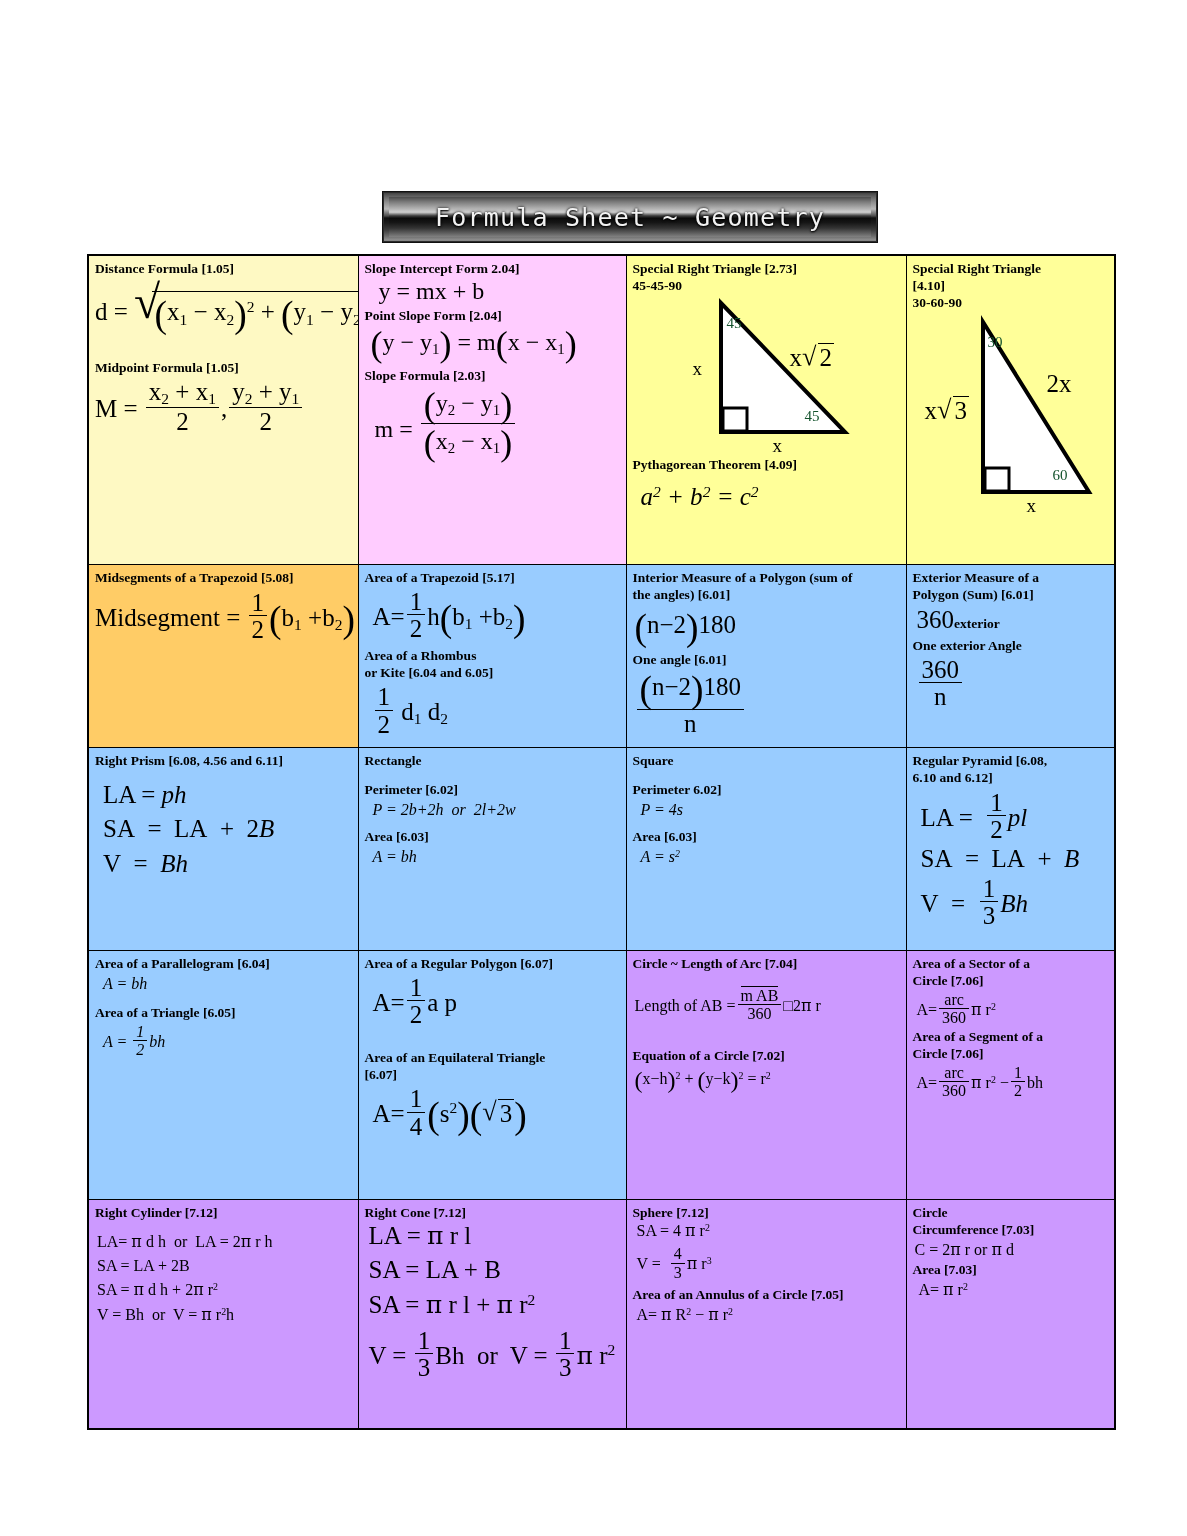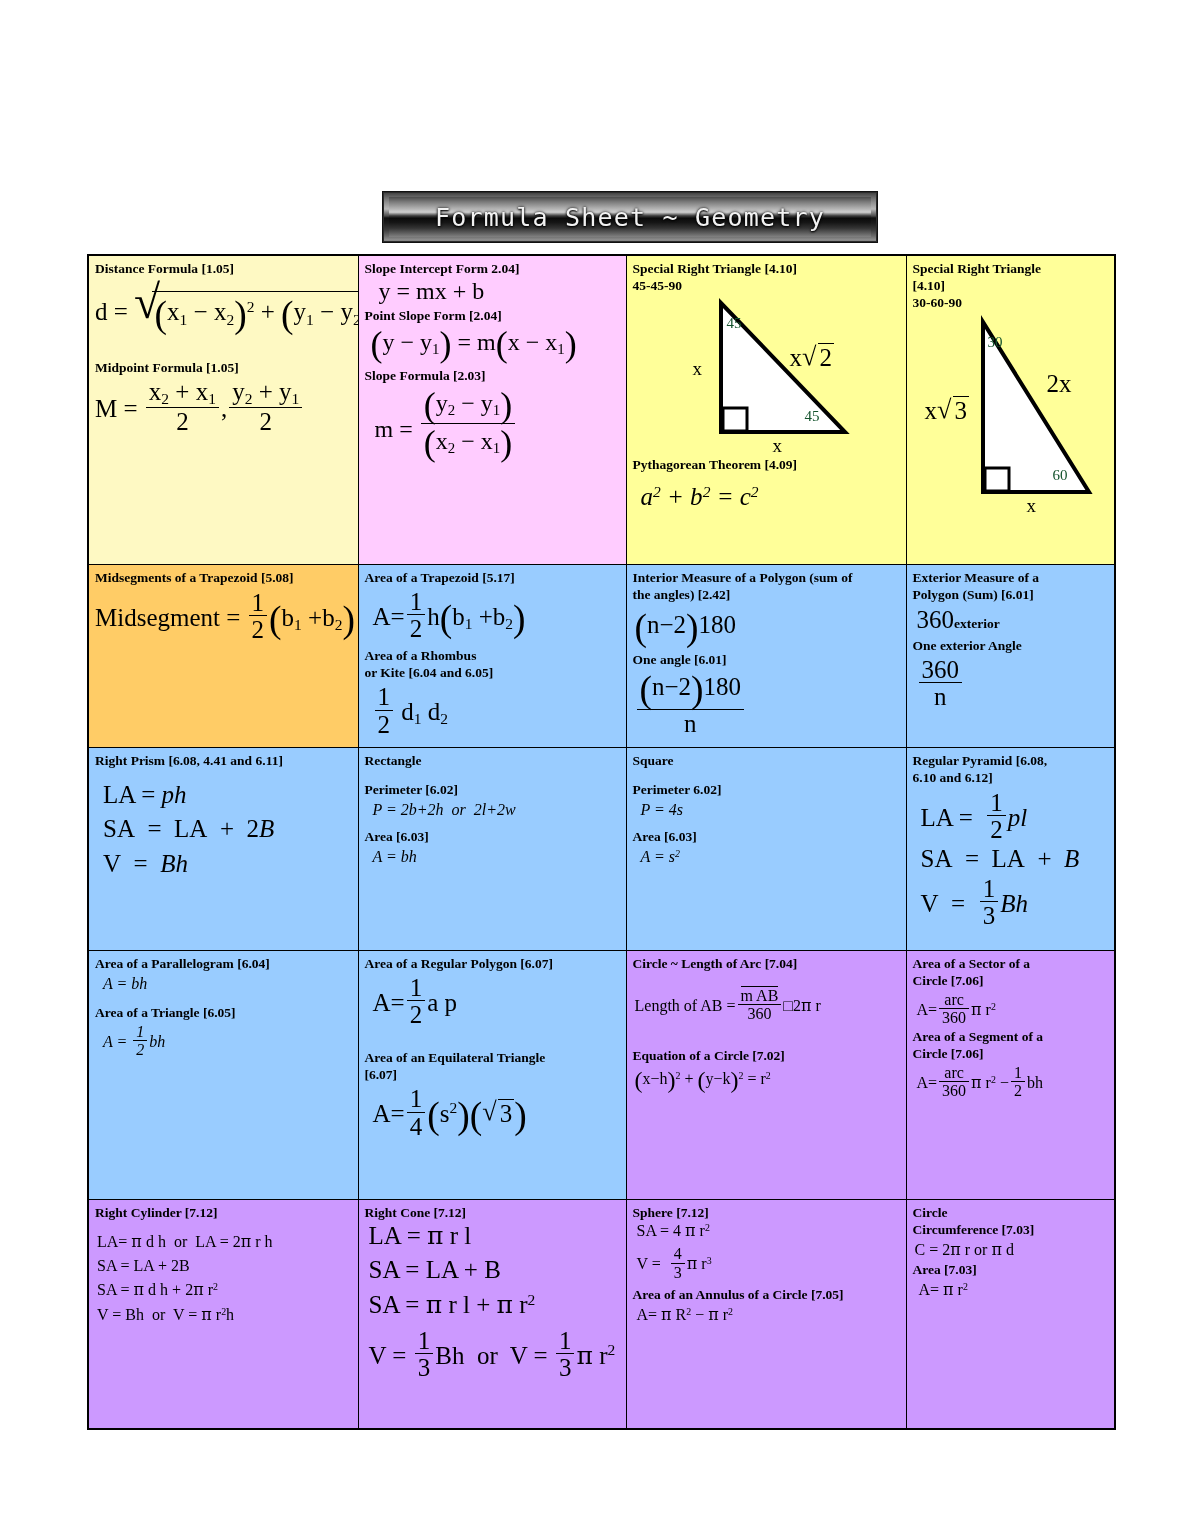--- a/index.html
+++ b/index.html
@@ -147,21 +147,21 @@
         <div class="fx s24" style="margin:1px 0 2px 6px;">
           <span class="pl">(</span>y − y<span class="sub">1</span><span class="pl">)</span> = m<span class="pl">(</span>x − x<span class="sub">1</span><span class="pl">)</span>
         </div>
         <div class="lbl">Slope Formula  [2.03]</div>
         <div class="fx s24" style="margin-left:10px;">
           m&nbsp;=&nbsp;<span class="frac"><span class="num"><span class="pl">(</span>y<span class="sub">2</span> − y<span class="sub">1</span><span class="pl">)</span></span><span class="den"><span class="pl">(</span>x<span class="sub">2</span> − x<span class="sub">1</span><span class="pl">)</span></span></span>
         </div>
       </td>
 
       <td class="yellow">
-        <div class="lbl">Special Right Triangle [4.10]</div>
+        <div class="lbl">Special Right Triangle [2.73]</div>
         <div class="lbl">45-45-90</div>
 
         <div class="tri4590">
           <svg width="190" height="160" viewBox="0 0 190 160">
             <polygon points="36,8 36,137 160,137" fill="#ffffff" stroke="#000000" stroke-width="4" stroke-linejoin="miter"></polygon>
             <rect x="38" y="113" width="24" height="23" fill="#ffffff" stroke="#000000" stroke-width="3"></rect>
           </svg>
           <span class="ang" style="left:42px;top:20px;">45</span>
           <span class="ang" style="left:120px;top:113px;">45</span>
           <span class="side" style="left:8px;top:63px;">x</span>
@@ -208,21 +208,21 @@
         </div>
         <div class="lbl" style="margin-top:6px;">Area of a Rhombus</div>
         <div class="lbl">or Kite [6.04 and 6.05]</div>
         <div class="fx" style="margin-left:8px;">
           <span class="frac"><span class="num">1</span><span class="den">2</span></span>&nbsp;d<span class="sub">1</span> d<span class="sub">2</span>
         </div>
       </td>
 
       <td class="blue">
         <div class="lbl">Interior Measure of a Polygon (sum of</div>
-        <div class="lbl">the angles)  [2.42]</div>
+        <div class="lbl">the angles)  [6.01]</div>
         <div class="fx" style="margin-left:2px;">
           <span class="pl">(</span>n−2<span class="pl">)</span>180
         </div>
         <div class="lbl">One angle  [6.01]</div>
         <div class="fx" style="margin-left:2px;">
           <span class="frac"><span class="num"><span class="pl">(</span>n−2<span class="pl">)</span>180</span><span class="den">n</span></span>
         </div>
       </td>
 
       <td class="blue">
@@ -234,21 +234,21 @@
         <div class="lbl">One exterior Angle</div>
         <div class="fx" style="margin-left:4px;">
           <span class="frac"><span class="num">360</span><span class="den">n</span></span>
         </div>
       </td>
     </tr>
 
     <tr>
 
       <td class="blue" style="height:192px;">
-        <div class="lbl">Right Prism [6.08, 4.41 and 6.11]</div>
+        <div class="lbl">Right Prism [6.08, 4.56 and 6.11]</div>
         <div class="fx" style="margin:12px 0 6px 8px;">LA = <span class="it">ph</span></div>
         <div class="fx" style="margin:0 0 6px 8px;">SA&nbsp; = &nbsp;LA&nbsp; + &nbsp;2<span class="it">B</span></div>
         <div class="fx" style="margin:0 0 0 8px;">V&nbsp; = &nbsp;<span class="it">Bh</span></div>
       </td>
 
       <td class="blue">
         <div class="lbl">Rectangle</div>
         <div class="lbl" style="margin-top:13px;">Perimeter [6.02]</div>
         <div class="fx s22 it" style="margin-left:8px;">P = 2b+2h&nbsp; or&nbsp; 2l+2w</div>
         <div class="lbl" style="margin-top:10px;">Area [6.03]</div>

